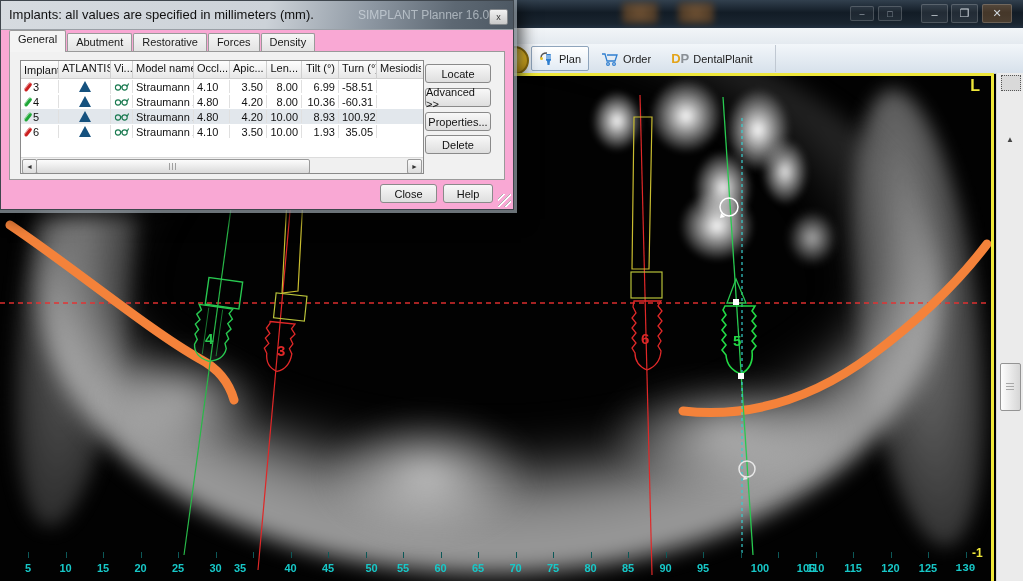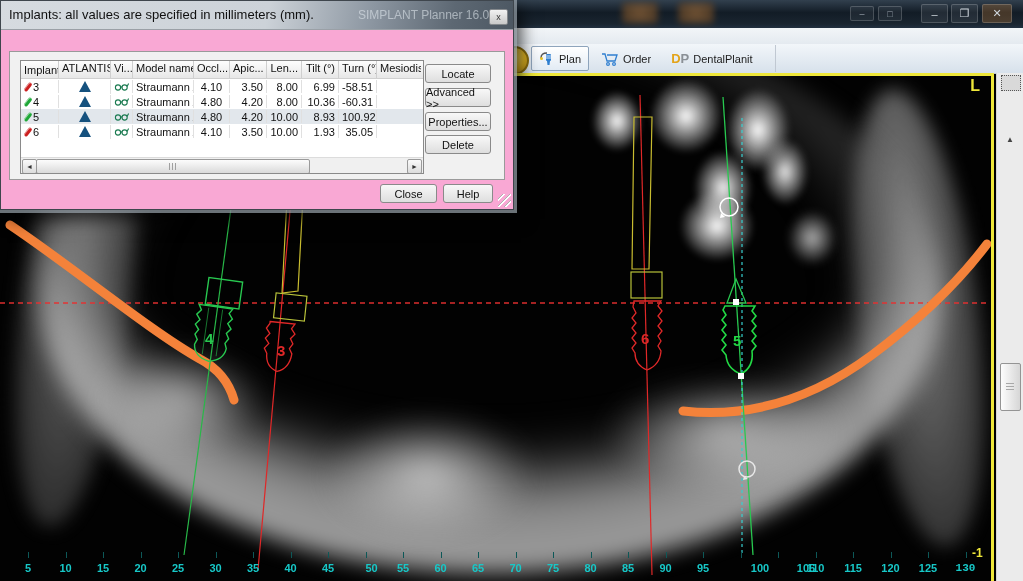--- a/index.html
+++ b/index.html
@@ -81,21 +81,21 @@
     border-bottom:1px solid #d0d0d0;}
   .hc,.cc{font-size:11px;color:#111;box-sizing:border-box;padding:1px 3px 0;border-right:1px solid #e0e0e0;
     white-space:nowrap;overflow:hidden;}
   .hc{border-right:1px solid #cfcfcf;}
   .grid-row{display:flex;height:15px;align-items:center;}
   .grid-row.sel{background:#e2e7ec;}
   .c0{width:38px;display:flex;align-items:center;gap:3px;}
   .c1{width:52px;text-align:center;}
   .c2{width:22px;text-align:center;}
   .c3{width:61px;}
-  .c4{width:36px;text-align:center;}
+  .c4{width:36px;text-align:left;}
   .c5{width:37px;text-align:right;}
   .c6{width:35px;text-align:right;}
   .c7{width:37px;text-align:right;}
   .c8{width:38px;text-align:right;}
   .c9{width:44px;border-right:none;}
   .chip{display:inline-block;width:4px;height:10px;border-radius:2px;transform:rotate(38deg);
     margin-left:2px;box-shadow:inset 1px 0 0 rgba(255,255,255,.6);}
   .atl{display:inline-block;width:0;height:0;border-left:6px solid transparent;
     border-right:6px solid transparent;border-bottom:11px solid #15517e;}
   .hscroll{position:absolute;left:0;bottom:0;width:100%;height:15px;background:#f0f0f0;
@@ -234,21 +234,21 @@
         <div class="rnum" style="left: 65.5px; color: rgb(23, 200, 200);">10</div>
         <div class="rtick" style="left: 103px;"></div>
         <div class="rnum" style="left: 103px; color: rgb(23, 200, 200);">15</div>
         <div class="rtick" style="left: 140.5px;"></div>
         <div class="rnum" style="left: 140.5px; color: rgb(23, 200, 200);">20</div>
         <div class="rtick" style="left: 178px;"></div>
         <div class="rnum" style="left: 178px; color: rgb(23, 200, 200);">25</div>
         <div class="rtick" style="left: 215.5px;"></div>
         <div class="rnum" style="left: 215.5px; color: rgb(23, 200, 200);">30</div>
         <div class="rtick" style="left: 253px;"></div>
-        <div class="rnum" style="left: 253px; color: rgb(23, 200, 200);">35</div>
+        <div class="rnum" style="left: 240px; color: rgb(23, 200, 200);">35</div>
         <div class="rtick" style="left: 290.5px;"></div>
         <div class="rnum" style="left: 290.5px; color: rgb(23, 200, 200);">40</div>
         <div class="rtick" style="left: 328px;"></div>
         <div class="rnum" style="left: 328px; color: rgb(23, 200, 200);">45</div>
         <div class="rtick" style="left: 365.5px;"></div>
         <div class="rnum" style="left: 365.5px; color: rgb(23, 200, 200); margin-left: 6px;">50</div>
         <div class="rtick" style="left: 403px;"></div>
         <div class="rnum" style="left: 403px; color: rgb(23, 200, 200);">55</div>
         <div class="rtick" style="left: 440.5px;"></div>
         <div class="rnum" style="left: 440.5px; color: rgb(23, 200, 200);">60</div>
@@ -293,20 +293,27 @@
     <div class="vs-thumb"></div>
   </div>
 
   <div class="dialog">
     <div class="dlg-titlebar">
       <span class="dlg-title">Implants: all values are specified in millimeters (mm).</span>
       <span class="ghost-title">SIMPLANT Planner 16.0</span>
       <div class="dlg-close">x</div>
     </div>
 
+    <div class="tabs">
+      <div class="tab active">General</div>
+      <div class="tab">Abutment</div>
+      <div class="tab">Restorative</div>
+      <div class="tab">Forces</div>
+      <div class="tab">Density</div>
+    </div>
 
     <div class="tab-panel">
       <div class="grid-box">
         <div class="grid-hdr">
           <div class="hc c0">Implant</div>
           <div class="hc c1">ATLANTIS</div>
           <div class="hc c2">Vi...</div>
           <div class="hc c3">Model name</div>
           <div class="hc c4">Occl...</div>
           <div class="hc c5">Apic...</div>

